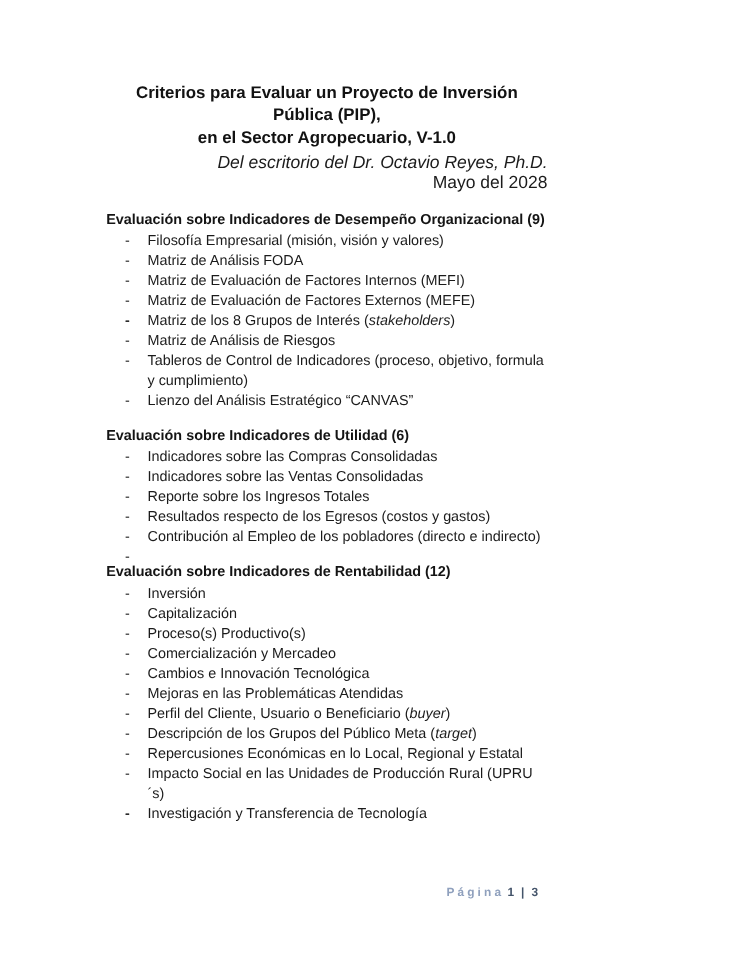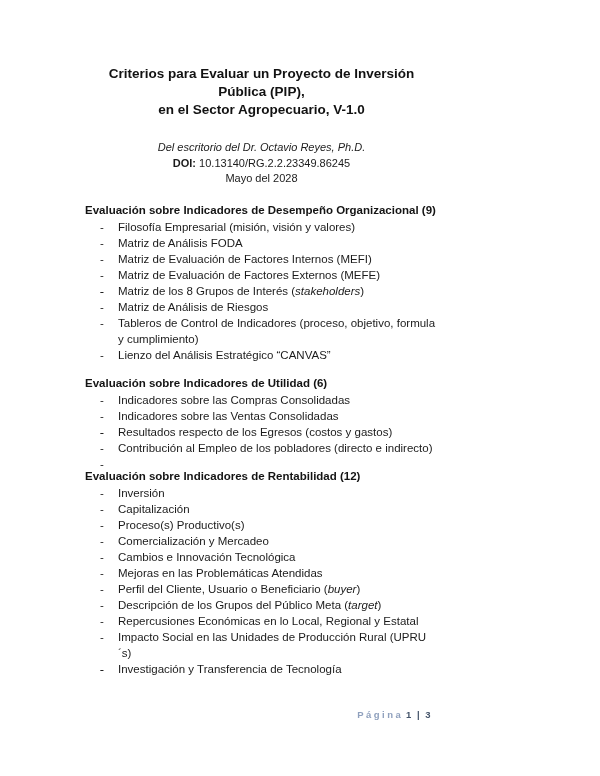--- a/index.html
+++ b/index.html
@@ -23,23 +23,23 @@
   .title {
     margin:0;
     font-size:13.5px;
     line-height:18px;
     font-weight:700;
     text-align:center;
     color:#121212;
   }
   .title-line { display:block; }
   .byline {
-    margin-top:21px;
-    text-align:center;
-    font-size:11px;
+    margin-top:3px;
+    text-align:right;
+    font-size:14px;
     line-height:15.5px;
     color:#1b1b1b;
   }
   .byline-author { font-style:italic; }
   .doi-label { font-weight:700; }
   #sections section { margin-top:12px; }
   #sections section:first-child { margin-top:15px; }
   #sections h2 {
     margin:0;
     font-size:11.5px;
@@ -87,21 +87,20 @@
 <div class="page">
   <div class="content">
 
     <h1 class="title">
       <span class="title-line">Criterios para Evaluar un Proyecto de Inversión Pública (PIP),</span>
       <span class="title-line">en el Sector Agropecuario, V-1.0</span>
     </h1>
 
     <div class="byline">
       <div class="byline-author">Del escritorio del Dr. Octavio Reyes, Ph.D.</div>
-      <div class="byline-doi"><span class="doi-label">DOI:</span> <span>10.13140/RG.2.2.23349.86245</span></div>
       <div class="byline-date">Mayo del 2028</div>
     </div>
 
     <div id="sections">
         <section>
           <h2>Evaluación sobre Indicadores de Desempeño Organizacional (9)</h2>
           <ul>
             <li><span class="dash">-</span><span>Filosofía Empresarial (misión, visión y valores)</span></li>
             <li><span class="dash">-</span><span>Matriz de Análisis FODA</span></li>
             <li><span class="dash">-</span><span>Matriz de Evaluación de Factores Internos (MEFI)</span></li>
@@ -111,21 +110,21 @@
             <li><span class="dash">-</span><span>Matriz de Análisis de Riesgos</span></li>
             <li><span class="dash">-</span><span>Tableros de Control de Indicadores (proceso, objetivo, formula y cumplimiento)</span></li>
             <li><span class="dash">-</span><span>Lienzo del Análisis Estratégico “CANVAS”</span></li>
           </ul>
         </section>
         <section>
           <h2>Evaluación sobre Indicadores de Utilidad (6)</h2>
           <ul>
             <li><span class="dash">-</span><span>Indicadores sobre las Compras Consolidadas</span></li>
             <li><span class="dash">-</span><span>Indicadores sobre las Ventas Consolidadas</span></li>
-            <li><span class="dash">-</span></li>
+            <li><span class="dash">-</span><span>Reporte sobre los Ingresos Totales</span></li>
             <li><span class="dash">-</span><span>Resultados respecto de los Egresos (costos y gastos)</span></li>
             <li><span class="dash">-</span><span>Contribución al Empleo de los pobladores (directo e indirecto)</span></li>
             <li><span class="dash">-</span></li>
           </ul>
         </section>
         <section>
           <h2>Evaluación sobre Indicadores de Rentabilidad (12)</h2>
           <ul>
             <li><span class="dash">-</span><span>Inversión</span></li>
             <li><span class="dash">-</span><span>Capitalización</span></li>

